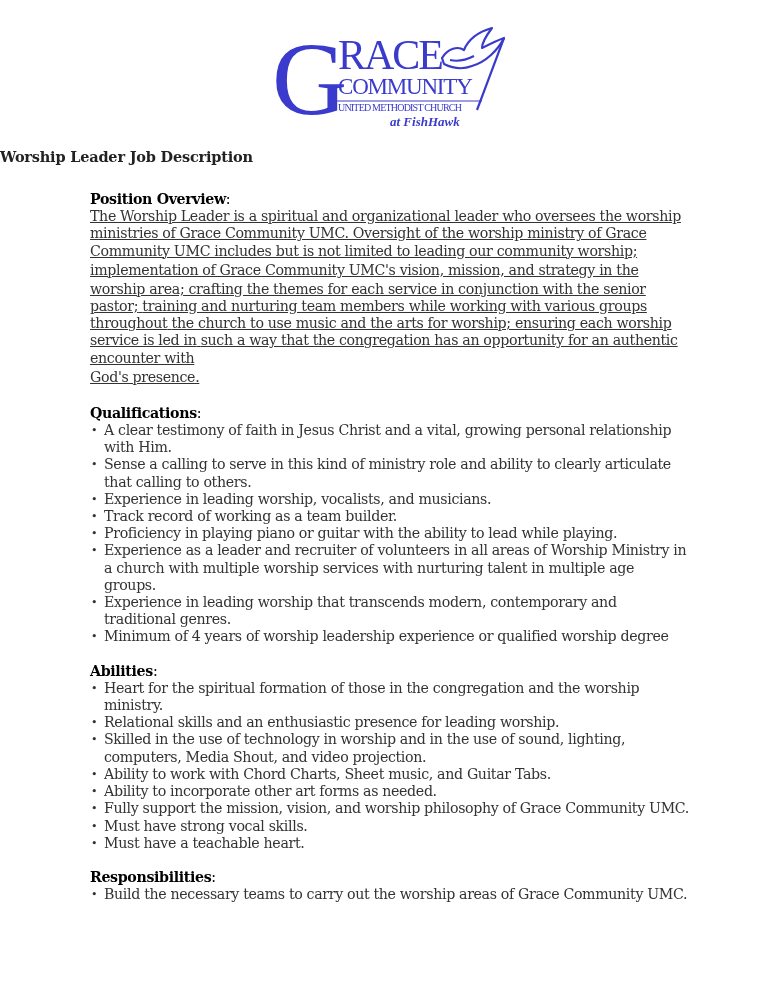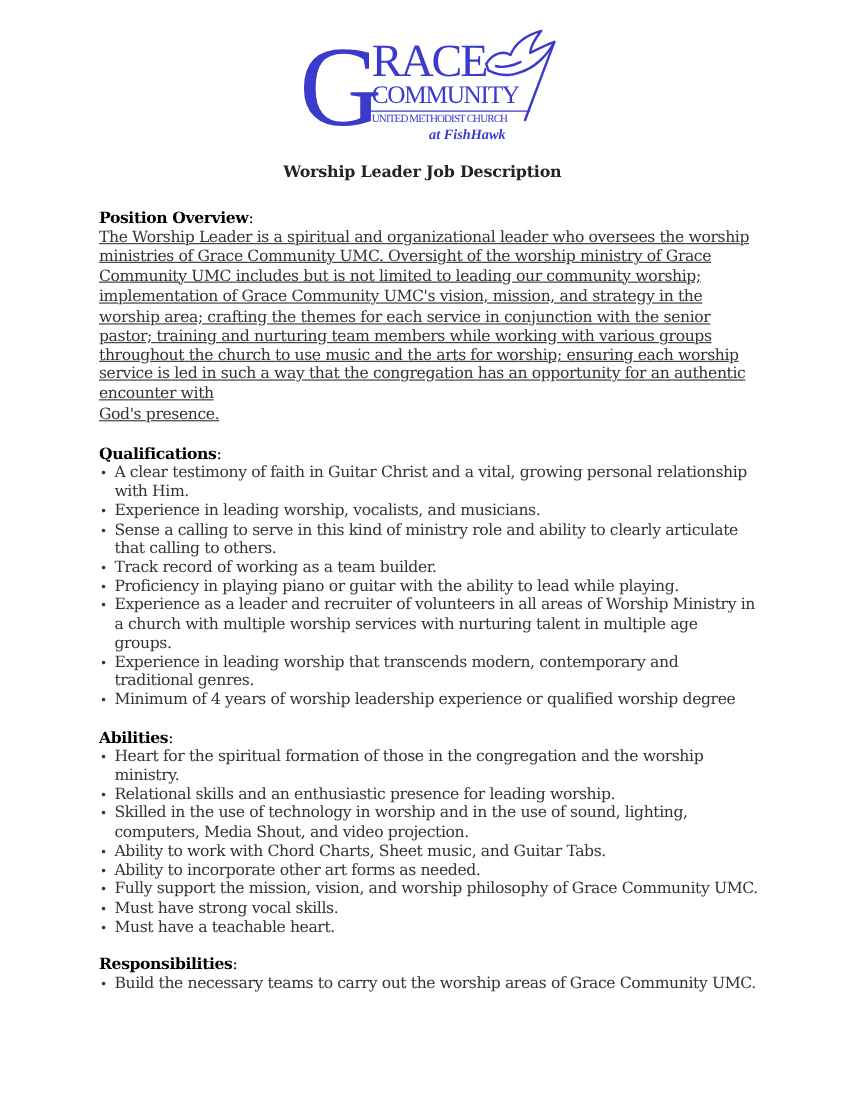--- a/index.html
+++ b/index.html
@@ -1,19 +1,19 @@
 <!DOCTYPE html>
 <html><head>
   <meta charset="utf-8">
   <style>
     html, body { margin: 0; padding: 0; background: #ffffff; }
     body { width: 768px; height: 994px; position: relative; overflow: hidden;
            font-family: "DejaVu Serif", "Liberation Serif", serif; color: #333333; }
     .logo { position: absolute; left: 272px; top: 22px; width: 236px; height: 110px; }
-    .doc-title { position: absolute; top: 148px; left: 0; width: 768px; text-align: center;
+    .doc-title { position: absolute; top: 148px; left: 0; width: 768px; text-align: left;
                  font-weight: bold; font-size: 14.5px; color: #222; letter-spacing: -0.2px; }
     .content { position: absolute; left: 90px; top: 191px; width: 600px;
                font-size: 14.2px; line-height: 17.2px; letter-spacing: -0.35px; }
     .section { margin-bottom: 17px; }
     .section-heading { font-weight: bold; color: #000000; }
     .section-heading .colon { font-weight: normal; }
     .para { margin: 0; text-decoration: underline; }
     .para .tall { display: block; line-height: 21px; }
     ul { margin: 0; padding: 0; list-style: none; }
     li { position: relative; padding-left: 14px; }
@@ -55,23 +55,23 @@
       <span>training and nurturing team members while working with various groups throughout</span>
       <span>the church to use music and the arts for worship; ensuring each worship service is led in</span>
       <span>such a way that the congregation has an opportunity for an authentic encounter with</span>
       <span class="tall">God's presence.</span>
     </p>
   </div>
 
   <div class="section">
     <div class="section-heading"><span>Qualifications</span><span class="colon">:</span></div>
     <ul>
-      <li> A clear testimony of faith in Guitar Christ and a vital, growing personal relationship with Him.</li>
+      <li> A clear testimony of faith in Jesus Christ and a vital, growing personal relationship with Him.</li>
+      <li>Sense a calling to serve in this kind of ministry role and ability to clearly articulate that calling to others.</li>
       <li>Experience in leading worship, vocalists, and musicians.</li>
-      <li>Sense a calling to serve in this kind of ministry role and ability to clearly articulate that calling to others.</li>
       <li>Track record of working as a team builder.</li>
       <li>Proficiency in playing piano or guitar with the ability to lead while playing.</li>
       <li>Experience as a leader and recruiter of volunteers in all areas of Worship Ministry in a church with multiple worship services with nurturing talent in multiple age groups.</li>
       <li>Experience in leading worship that transcends modern, contemporary and traditional genres.</li>
       <li>Minimum of 4 years of worship leadership experience or qualified worship degree</li>
     </ul>
   </div>
 
   <div class="section">
     <div class="section-heading"><span>Abilities</span><span class="colon">:</span></div>

